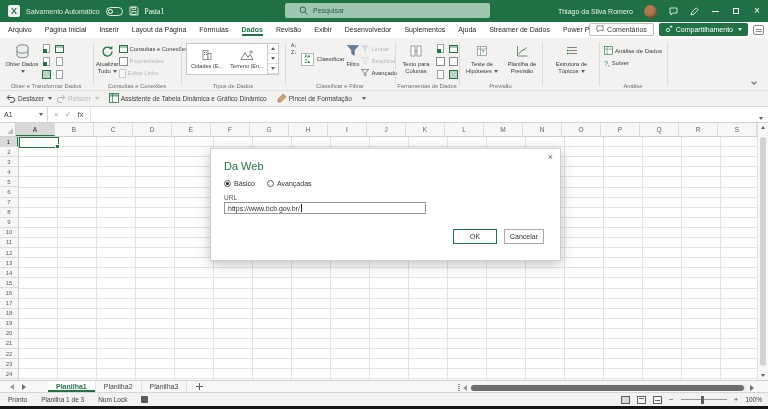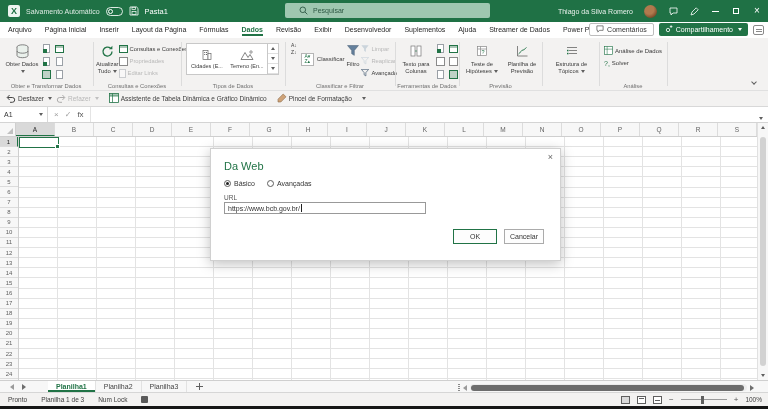--- a/index.html
+++ b/index.html
@@ -10,21 +10,21 @@
 
   
   .titlebar{position:absolute;left:0;top:0;width:768px;height:22px;background:#1f7145;
             display:flex;align-items:center;}
   .tb-left{display:flex;align-items:center;gap:6px;padding-left:8px;}
   .excel-logo{width:12px;height:12px;background:rgba(255,255,255,.92);border-radius:2px;
               color:#1f7145;font-size:9px;font-weight:bold;display:flex;align-items:center;justify-content:center;}
   .autosave{color:rgba(255,255,255,.85);font-size:7px;}
   .toggle{width:17px;height:9px;border:1px solid rgba(255,255,255,.85);border-radius:5px;position:relative;}
   .knob{position:absolute;left:1px;top:1px;width:5px;height:5px;border-radius:50%;border:1px solid #fff;}
-  .wb-name{color:#fff;font-size:7.5px;}
+  .wb-name{color:#fff;font-size:7.5px;font-family:Liberation Serif, serif;}
   .tb-search{position:absolute;left:285px;top:3px;width:205px;height:15px;background:#9fc7b0;
              border-radius:2px;display:flex;align-items:center;gap:4px;padding-left:28px;}
   .tb-search span{font-size:7px;color:#2d5743;}
   .tb-right{position:absolute;right:6px;top:0;height:22px;display:flex;align-items:center;gap:11px;}
   .user-name{color:rgba(255,255,255,.9);font-size:7px;}
   .avatar{width:13px;height:13px;border-radius:50%;
           background:radial-gradient(circle at 40% 35%,#b07a4e 0 40%,#7a4a28 75%,#5d3a20);}
   .wico{color:#fff;display:flex;align-items:center;justify-content:center;width:10px;height:10px;}
   .min-glyph{width:7px;height:1px;background:#fff;}
   .rest-glyph{width:6px;height:6px;border:1px solid #fff;}

